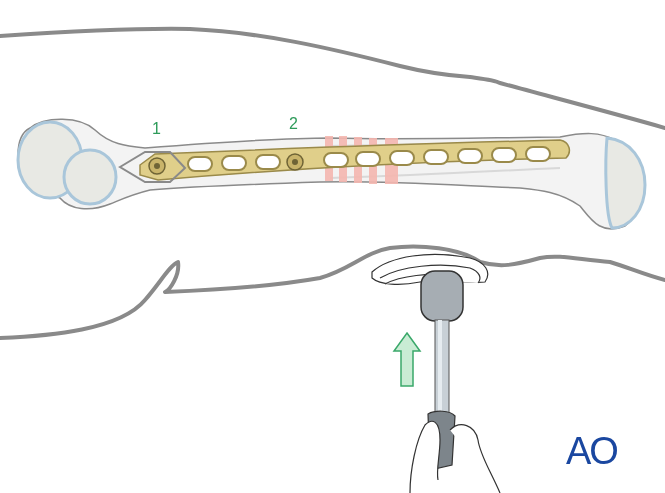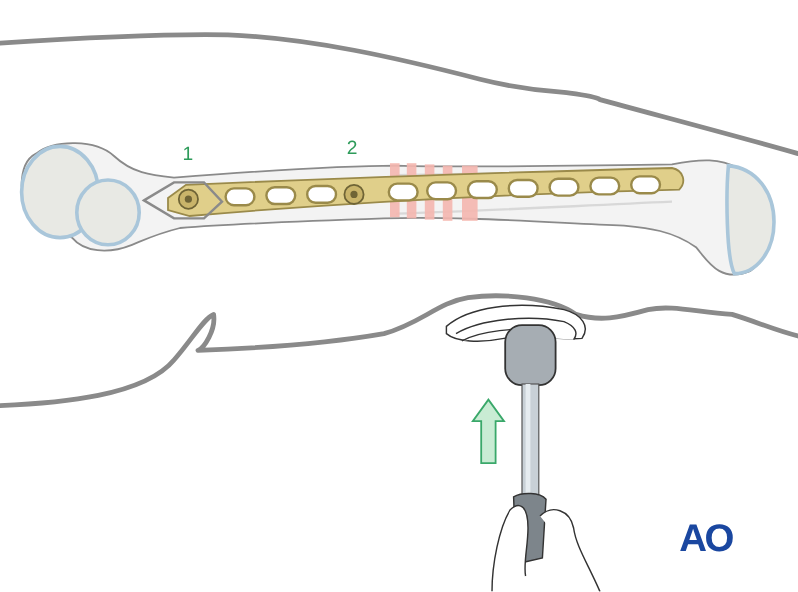--- a/index.html
+++ b/index.html
@@ -1,19 +1,19 @@
 <!DOCTYPE html>
 <html><head>
 <meta charset="utf-8">
 <style>
   html, body { margin: 0; padding: 0; background: #ffffff; }
   body { width: 665px; height: 493px; overflow: hidden; position: relative; font-family: "Liberation Sans", sans-serif; }
   #stage { position: absolute; left: 0; top: 0; width: 665px; height: 493px; }
   .label-num { position: absolute; font-family: "Liberation Sans", sans-serif; font-size: 16px; color: #2e9b5a; }
-  .logo { position: absolute; left: 566px; top: 430px; font-family: "Liberation Sans", sans-serif; font-size: 32px; font-weight: 700; color: #1a47a0; letter-spacing: -2px; }
+  .logo { position: absolute; left: 566px; top: 430px; font-family: "Liberation Sans", sans-serif; font-size: 38px; font-weight: 400; color: #1a47a0; letter-spacing: -2px; }
 </style>
 </head>
 <body>
 
 <svg id="stage" viewBox="0 0 665 493" xmlns="http://www.w3.org/2000/svg">
 
   <path d="M0,36 C60,32 140,28 190,29 C260,32 330,48 400,66 C420,71 440,75 470,77 C485,79 495,80 500,83 C540,94 620,115 665,128" fill="none" stroke="#8a8a8a" stroke-width="4" stroke-linecap="round"></path>
 
   <path d="M0,338 C50,336 120,330 145,300 C160,283 170,265 178,262 C180,275 170,290 165,292 C220,290 280,285 320,278 C350,270 365,252 390,248 C420,244 460,248 480,262 C500,268 515,265 540,258 C560,254 580,260 610,262 C630,268 645,275 665,280" fill="none" stroke="#8a8a8a" stroke-width="4" stroke-linecap="round" stroke-linejoin="round"></path>
 

